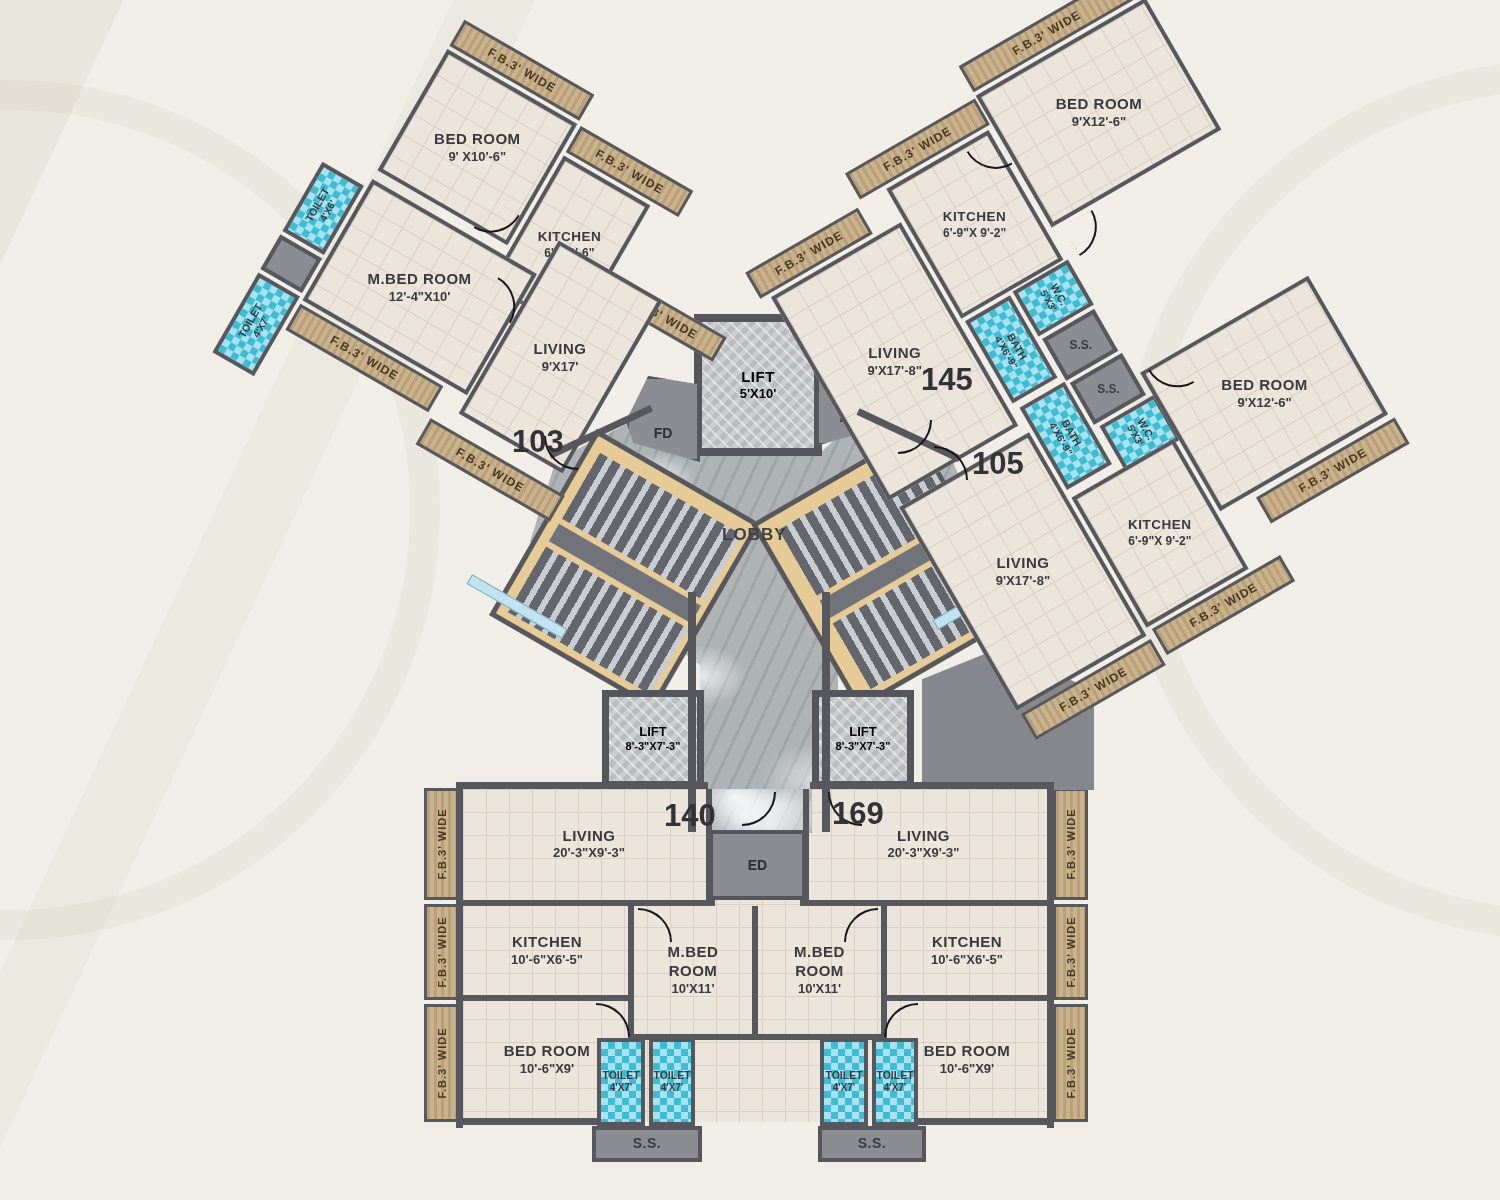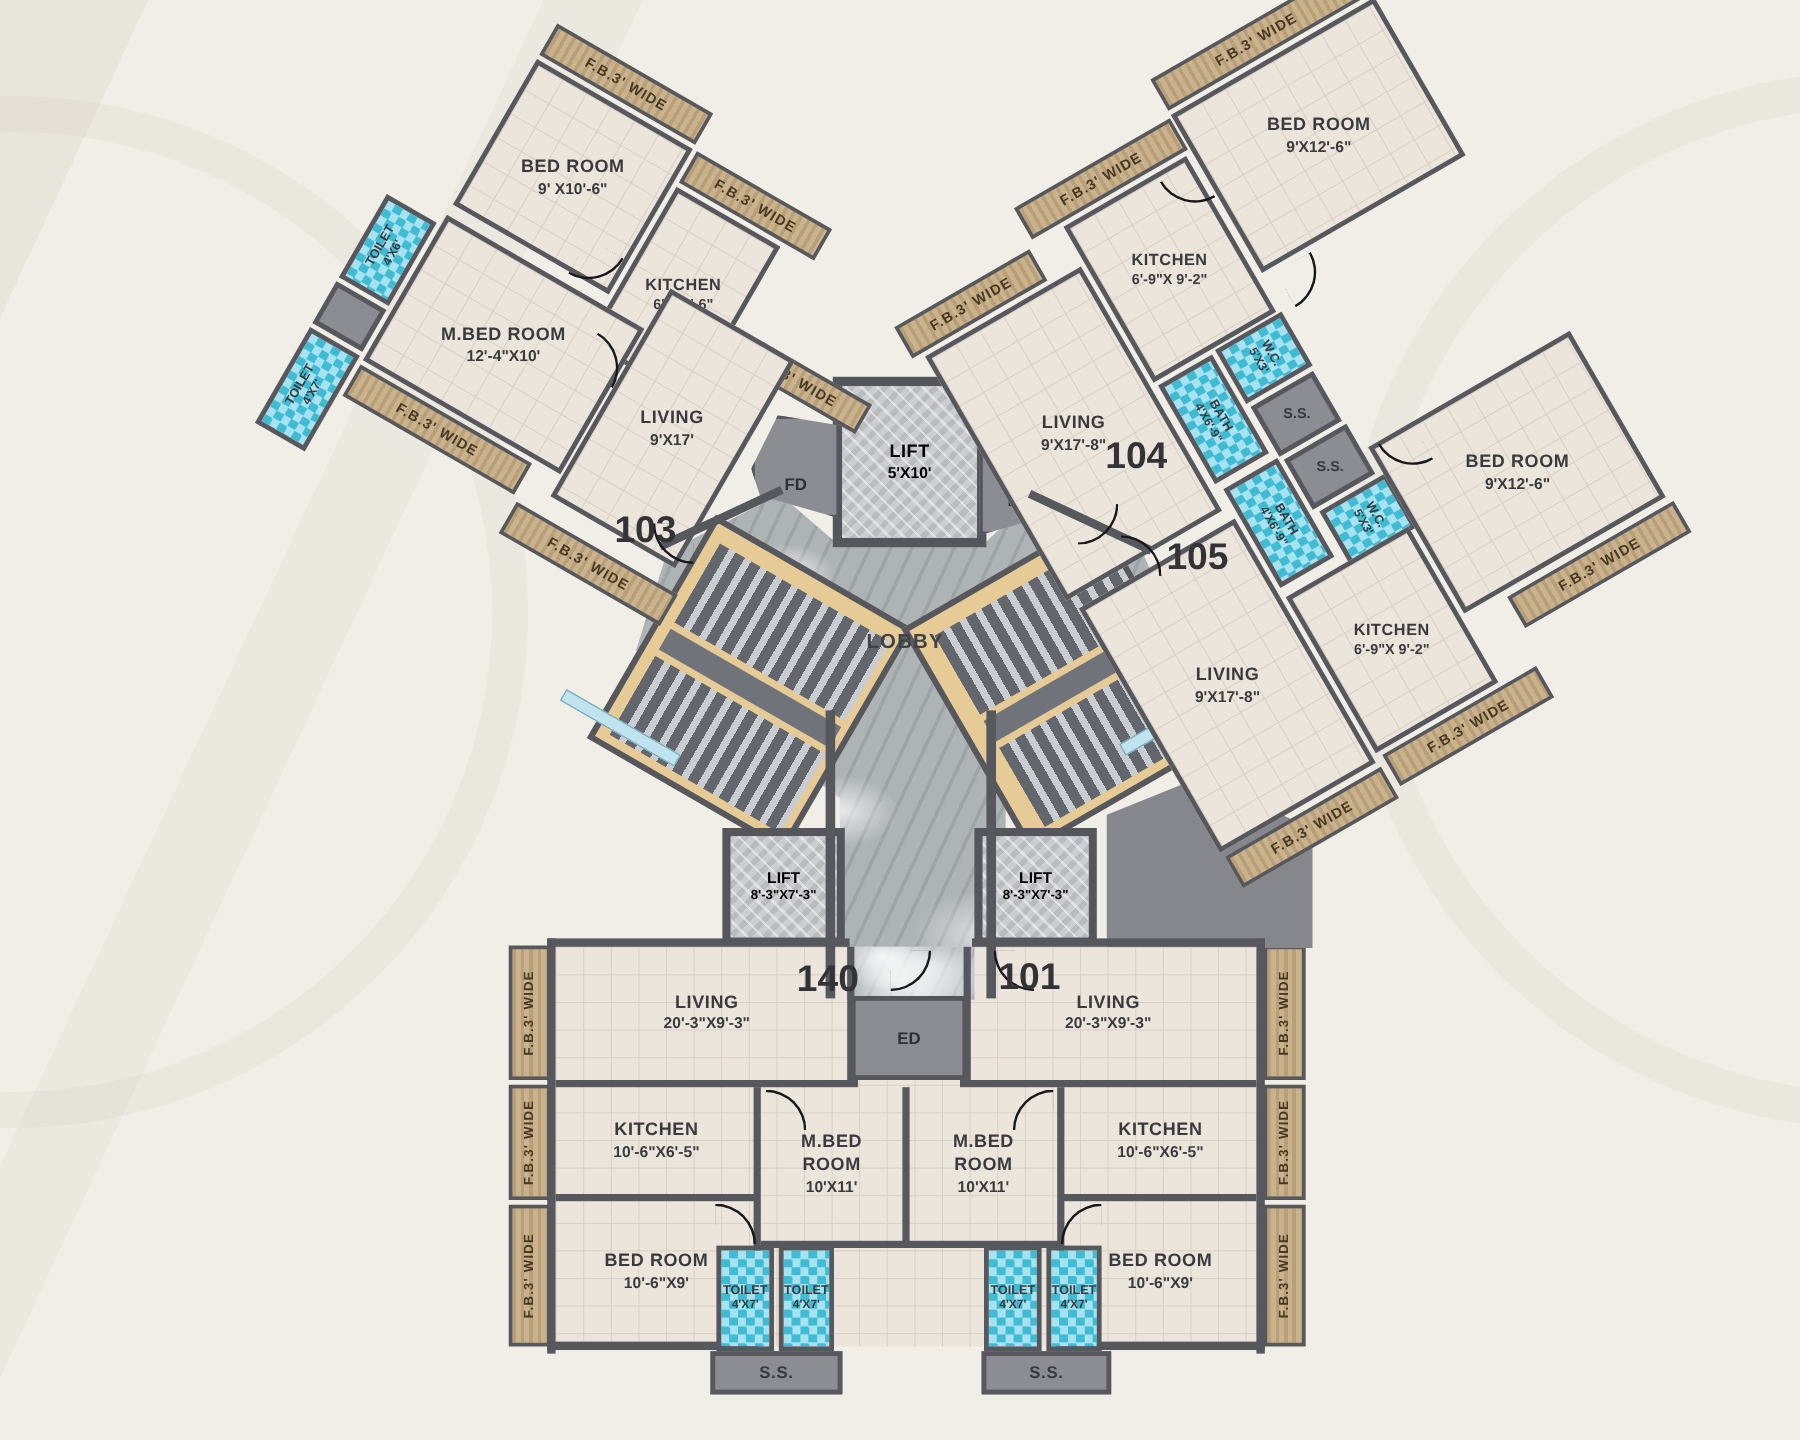--- a/index.html
+++ b/index.html
@@ -98,21 +98,21 @@
        clip-path:polygon(0 22%,45% 0,100% 30%,100% 100%,0 100%);"></div>
 
   <div class="abs z3" style="left:694px;top:314px;width:128px;height:142px;border:8px solid #54565b;box-sizing:border-box;">
     <div class="hatch" style="width:100%;height:100%;display:flex;align-items:center;justify-content:center;text-align:center;">
       <span class="rlabel">
         <span class="rname">LIFT</span>
         <span class="rdims">5'X10'</span>
       </span>
     </div>
   </div>
-  <div class="abs z3" style="left:626px;top:346px;width:74px;height:86px;background:#8b8d92;border:3px solid #54565b;box-sizing:border-box;
+  <div class="abs z3" style="left:626px;top:376px;width:74px;height:86px;background:#8b8d92;border:3px solid #54565b;box-sizing:border-box;
        clip-path:polygon(30% 0,100% 10%,100% 100%,10% 78%,0 52%);
        display:flex;align-items:flex-end;justify-content:center;">
     <span class="boxlbl" style="margin-bottom:18px;">FD</span>
   </div>
   <div class="abs z3" style="left:816px;top:360px;width:74px;height:86px;background:#8b8d92;border:3px solid #54565b;box-sizing:border-box;
        clip-path:polygon(0 10%,70% 0,100% 52%,90% 78%,0 100%);
        display:flex;align-items:flex-end;justify-content:center;">
     <span class="boxlbl" style="margin-bottom:18px;">LVD</span>
   </div>
   <div class="abs z5" style="left:709px;top:830px;width:97px;height:70px;background:#8b8d92;border:4px solid #54565b;box-sizing:border-box;
@@ -414,24 +414,24 @@
         <span class="rname" style="font-size:14px">S.S.</span>
       </span>
   </div>
   <div class="room gray z5" style="left:818px;top:1126px;width:108px;height:36px;">
     <span class="rlabel">
         <span class="rname" style="font-size:14px">S.S.</span>
       </span>
   </div>
 
   <div class="unum" style="left:512px;top:406px;margin-top:18px;">103</div>
-  <div class="unum" style="left:921px;top:362px;">104</div>
+  <div class="unum" style="left:921px;top:362px;">145</div>
   <div class="unum" style="left:972px;top:446px;">105</div>
   <div class="unum" style="left:664px;top:798px;">140</div>
-  <div class="unum" style="left:832px;top:796px;">101</div>
+  <div class="unum" style="left:832px;top:796px;">169</div>
 
   <div class="arc arc-bl" style="left:544px;top:436px;"></div>
   <div class="arc arc-br" style="left:898px;top:420px;"></div>
   <div class="arc arc-tr" style="left:934px;top:446px;"></div>
   <div class="arc arc-br" style="left:742px;top:792px;"></div>
   <div class="arc arc-bl" style="left:828px;top:792px;"></div>
   <div class="arc arc-tr" style="left:638px;top:908px;"></div>
   <div class="arc arc-tl" style="left:844px;top:908px;"></div>
   <div class="arc arc-tr" style="left:596px;top:1003px;"></div>
   <div class="arc arc-tl" style="left:884px;top:1003px;"></div>

